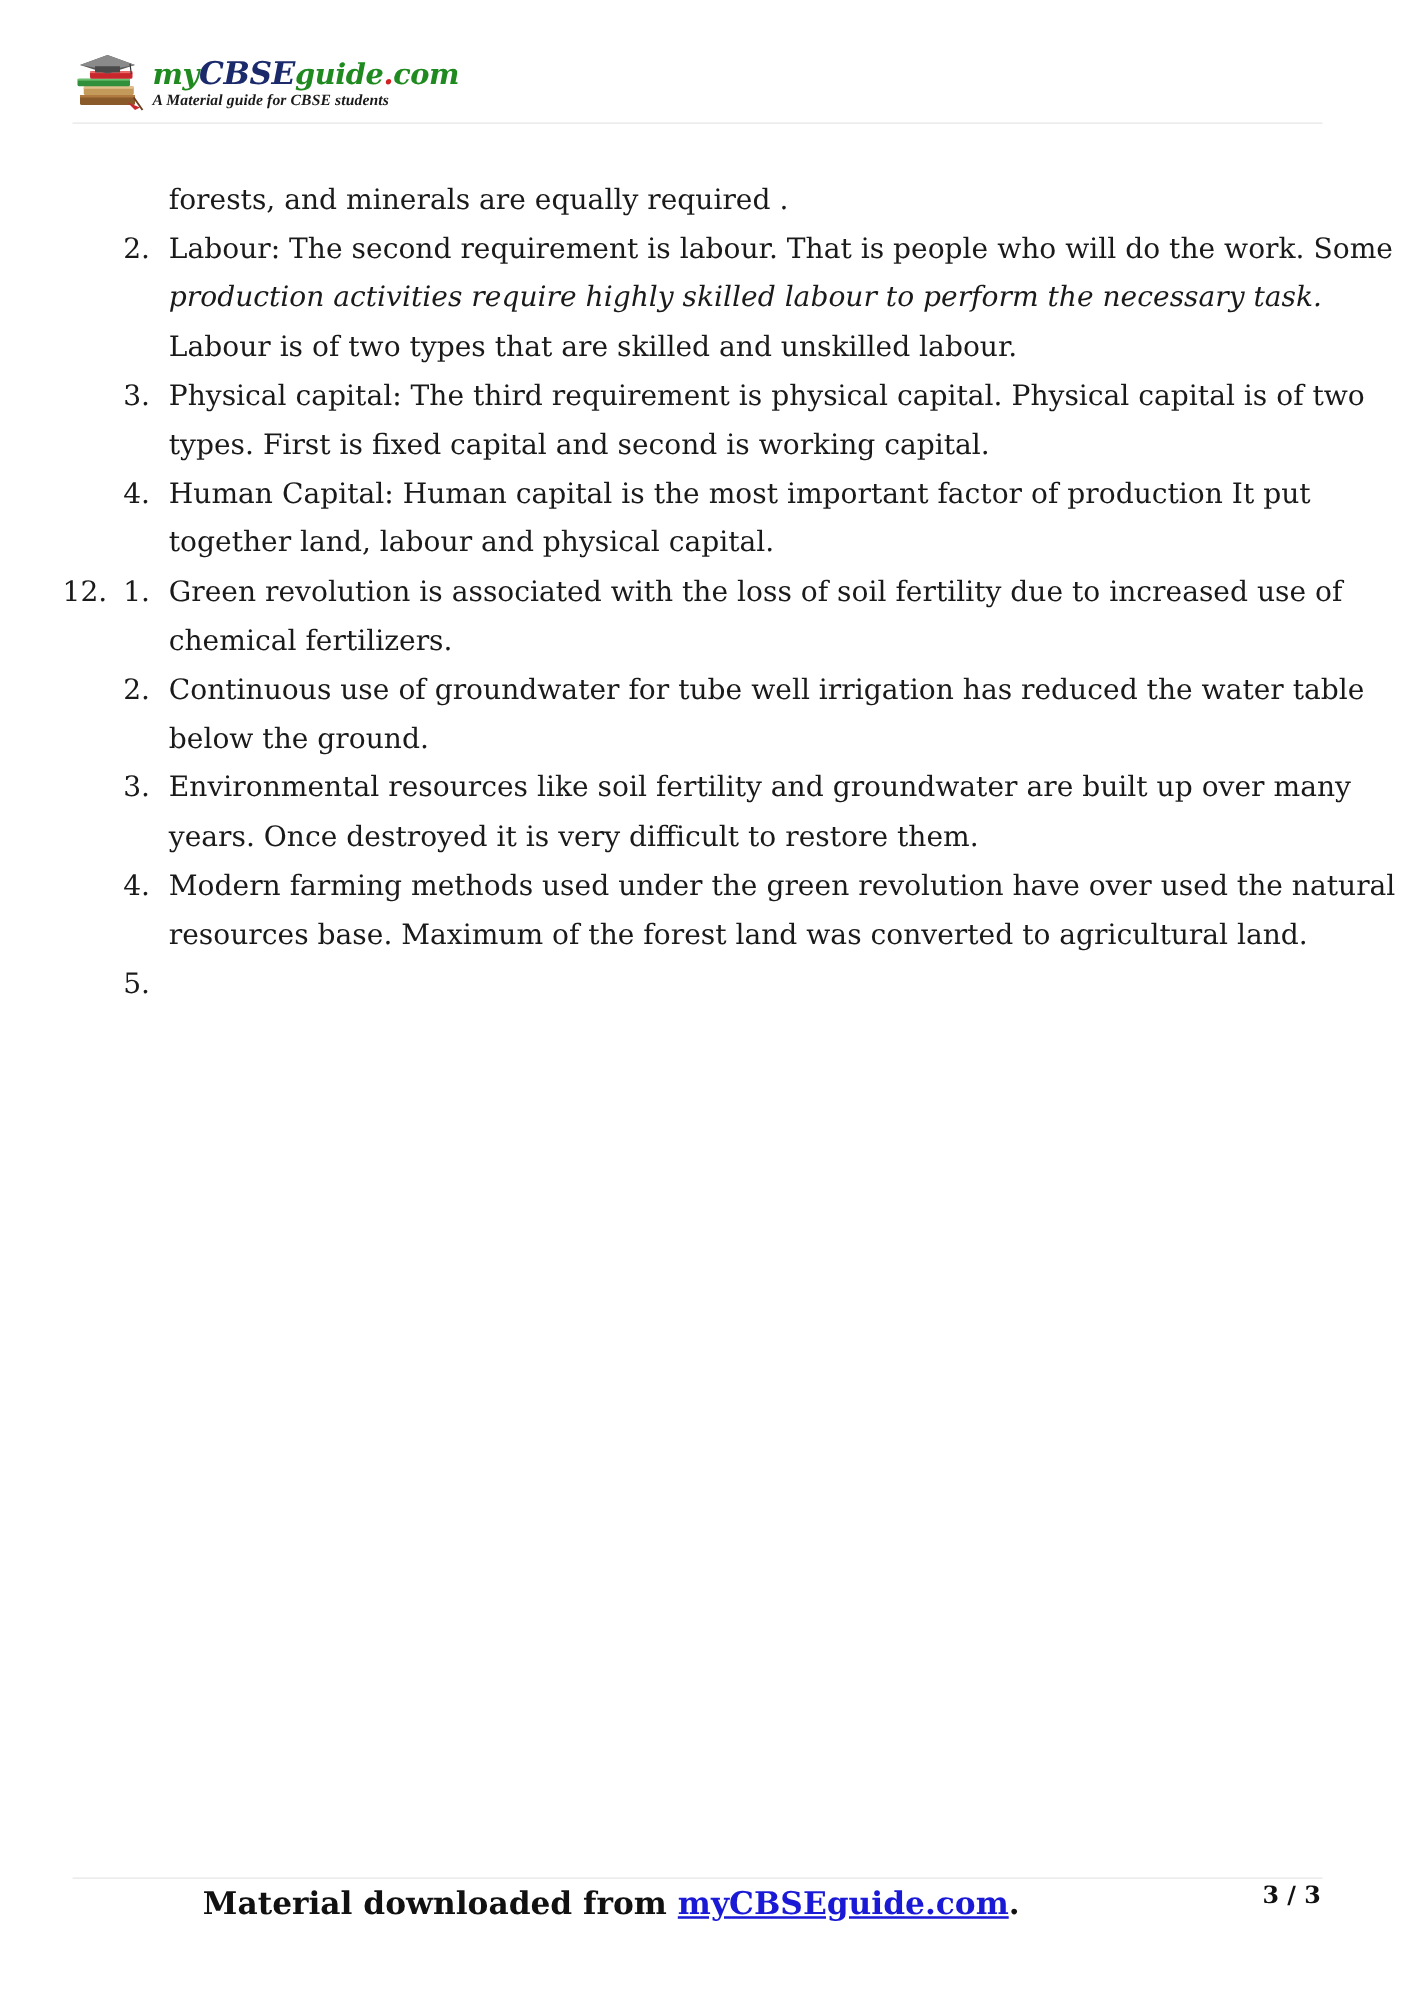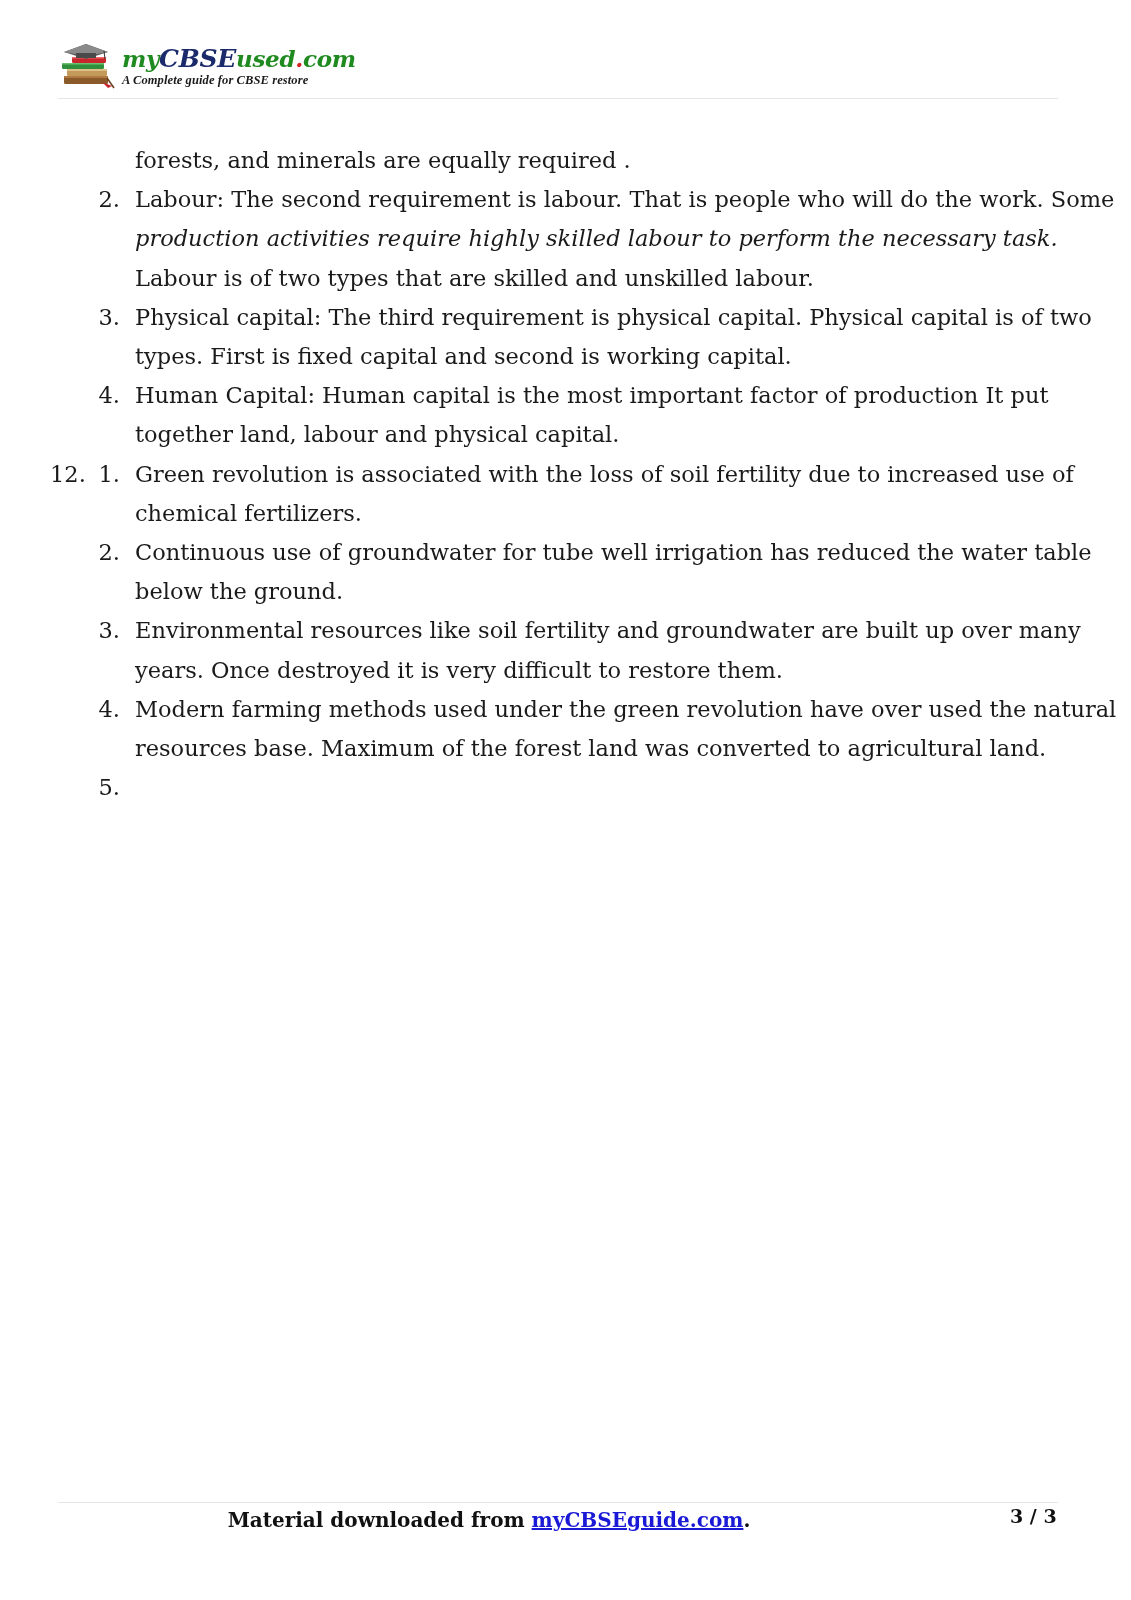--- a/index.html
+++ b/index.html
@@ -115,21 +115,21 @@
       background: #e6e6e6;
     }
     .footer-text {
       position: absolute;
       left: 0;
       width: 1018px;
       top: 1508px;
       text-align: center;
       font-family: "DejaVu Serif", "Liberation Serif", serif;
       font-weight: bold;
-      font-size: 20px;
+      font-size: 25px;
       color: #111;
       padding-right: 40px;
       box-sizing: border-box;
     }
     .footer-link {
       color: #1a1ad6;
       text-decoration: underline;
     }
     .page-num {
       position: absolute;
@@ -165,23 +165,23 @@
         <polygon points="6,10 28,2 50,10 28,14" fill="#8a8a8a"></polygon>
         <rect x="18" y="11" width="20" height="5" fill="#4a4a4a"></rect>
         <line x1="46" y1="9" x2="47" y2="17" stroke="#333" stroke-width="1"></line>
 
         <polygon points="44,40 54,44 50,46" fill="#c8262c"></polygon>
         <line x1="49" y1="36" x2="56" y2="46" stroke="#6b3d1c" stroke-width="1.5"></line>
       </svg>
     </span>
     <div class="logo-text">
       <div class="logo-title">
-        <span class="my">my</span><span class="cbse">CBSE</span><span class="guide">used</span><span class="dot">.</span><span class="com">com</span>
+        <span class="my">my</span><span class="cbse">CBSE</span><span class="guide">guide</span><span class="dot">.</span><span class="com">com</span>
       </div>
-      <div class="logo-tagline">A Complete guide for CBSE restore</div>
+      <div class="logo-tagline">A Material guide for CBSE students</div>
     </div>
   </div>
 </div>
 <div class="header-rule"></div>
 
 <div class="content" id="content">
     <div class="line" style="top: 0px;">
       <span class="outer-num"></span>
       <span class="inner-num"></span>
       <span class="text">forests, and minerals are equally required .</span>

